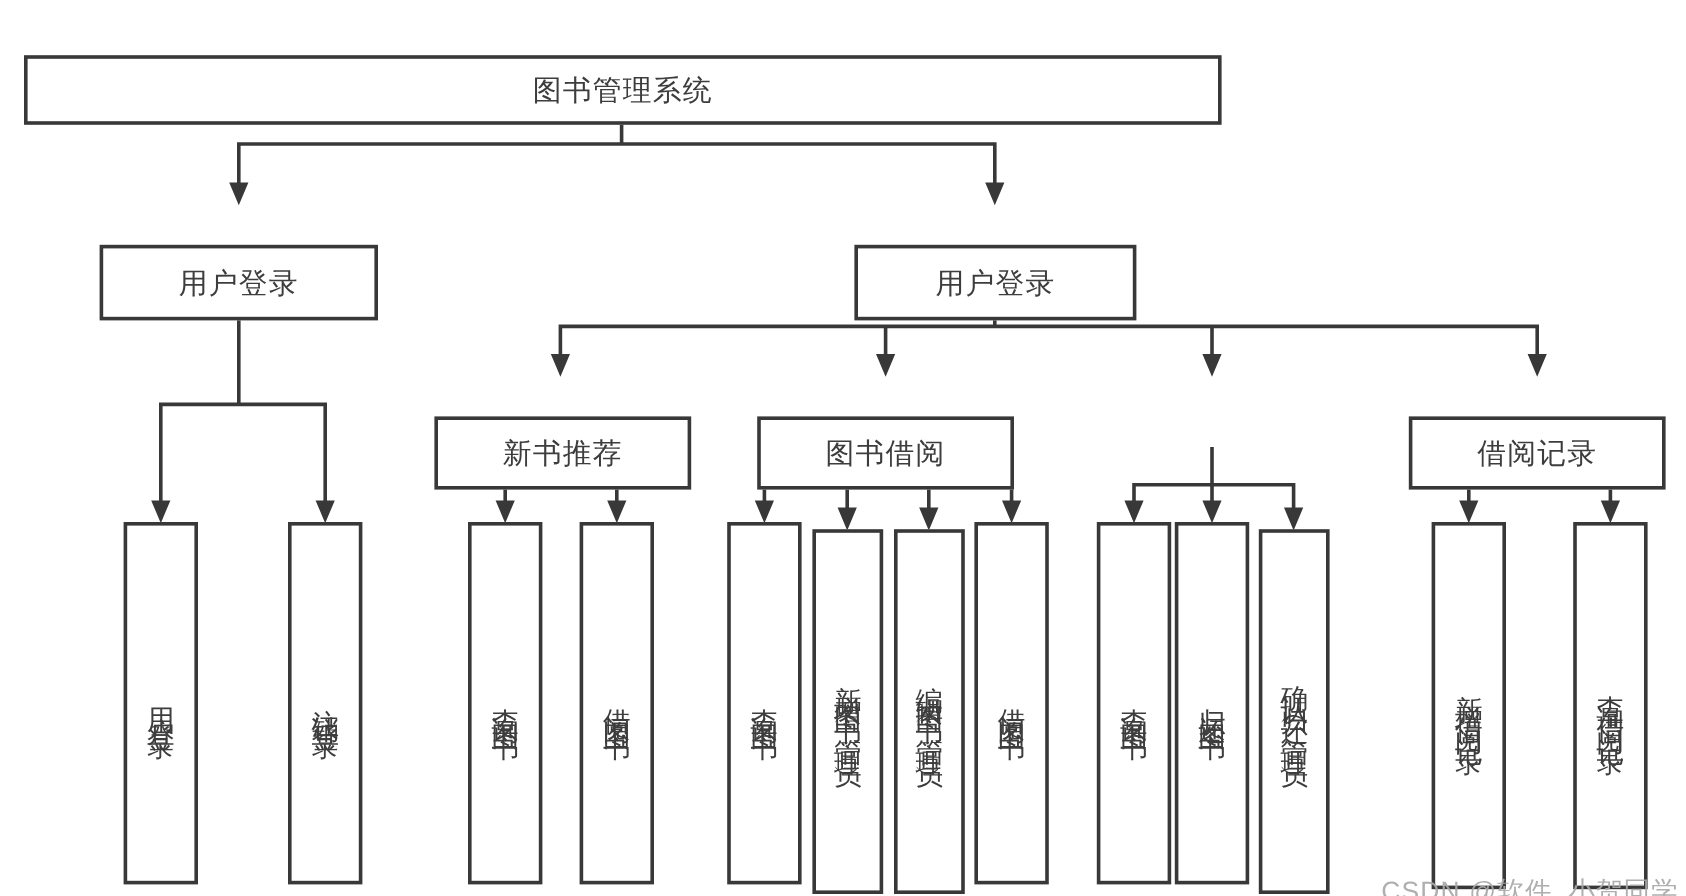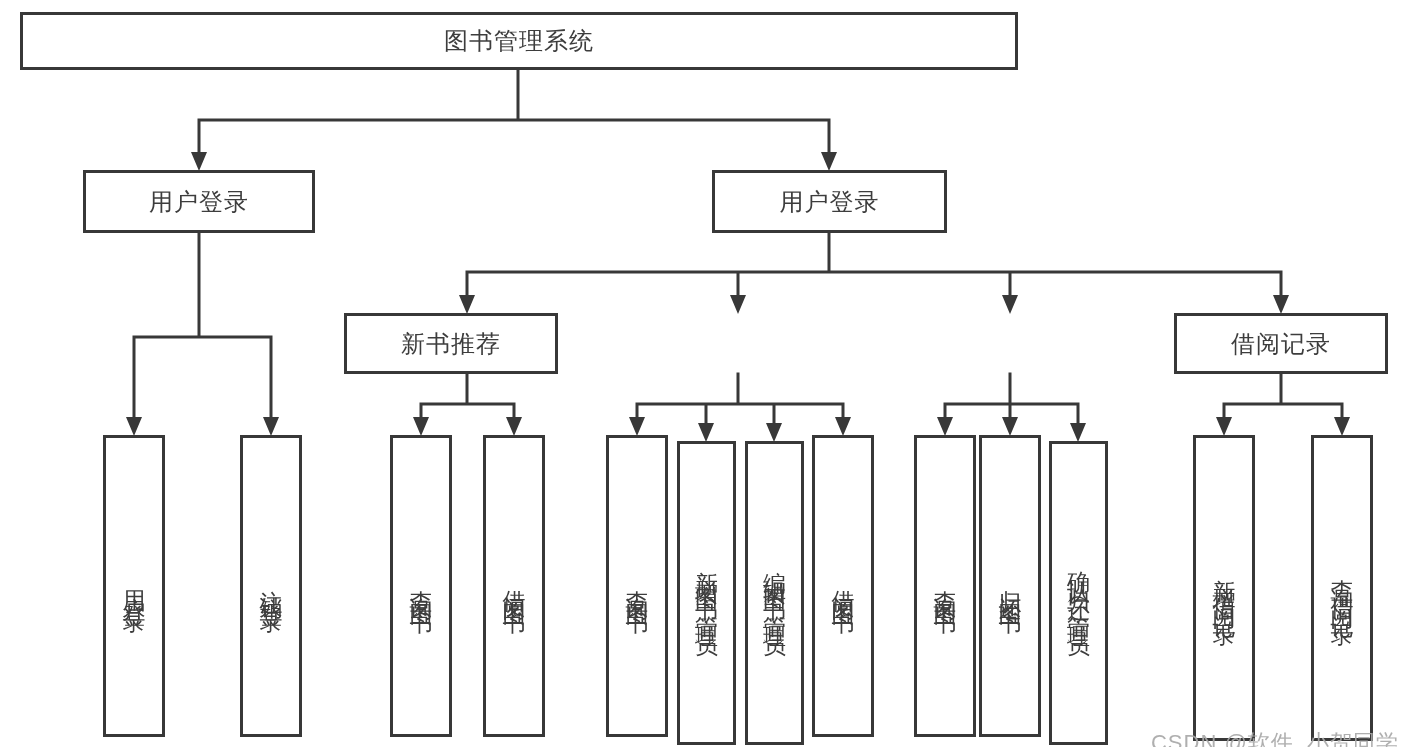--- a/index.html
+++ b/index.html
@@ -31,21 +31,21 @@
   .node {
     position: absolute;
     background: #ffffff;
     border: 3px solid #383838;
     display: flex;
     align-items: center;
     justify-content: center;
     color: #3d3d3d;
     z-index: 2;
   }
-  .node.h { font-size: 24px; letter-spacing: 1px; }
+  .node.h { font-size: 24px; letter-spacing: 1px; margin-top: 34px; }
   .vtext {
     writing-mode: vertical-rl;
     text-orientation: mixed;
     font-size: 23px;
     line-height: 1;
     letter-spacing: 7px;
     color: #3d3d3d;
     white-space: nowrap;
   }
   .vtext.long { letter-spacing: 9px; }
@@ -101,22 +101,25 @@
     <span>图书管理系统</span>
   </div>
 
   <div class="node h" style="left:83px;top:170px;width:232px;height:63px">
     <span>用户登录</span>
   </div>
   <div class="node h" style="left:712px;top:170px;width:235px;height:63px">
     <span>用户登录</span>
   </div>
 
-  <div class="node h" style="left:344px;top:313px;width:214px;height:61px">
+  <div class="node h" style="left:362px;top:313px;width:214px;height:61px">
     <span>新书推荐</span>
+  </div>
+  <div class="node h" style="left:631px;top:313px;width:214px;height:61px">
+    <span>图书借阅</span>
   </div>
   <div class="node h" style="left:1174px;top:313px;width:214px;height:61px">
     <span>借阅记录</span>
   </div>
 
   <div class="node v" style="left:103px;top:435px;width:62px;height:302px">
     <span class="vtext">用户登录</span>
   </div>
   <div class="node v" style="left:240px;top:435px;width:62px;height:302px">
     <span class="vtext">注销登录</span>

